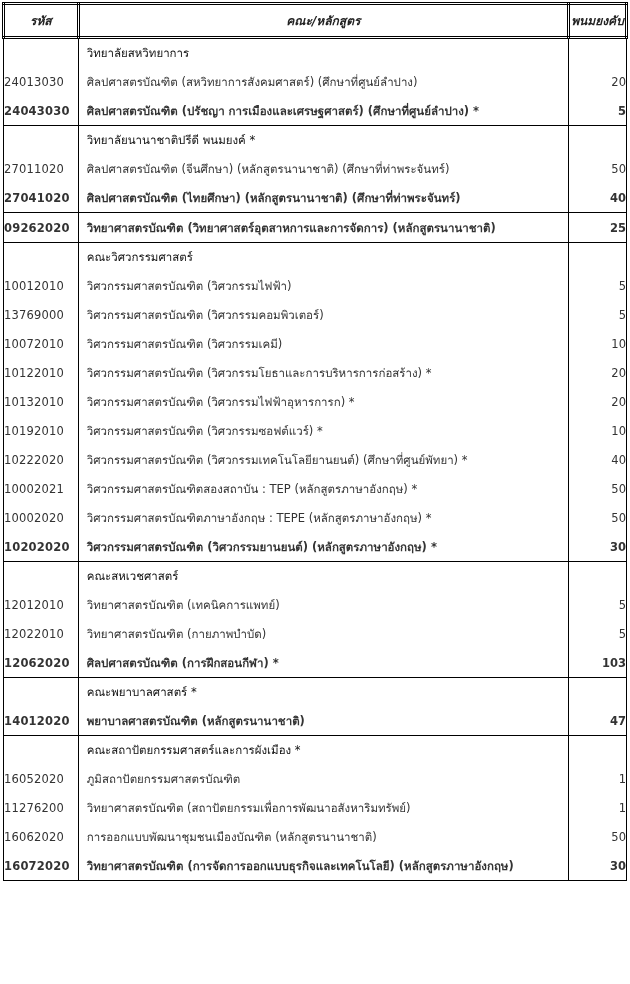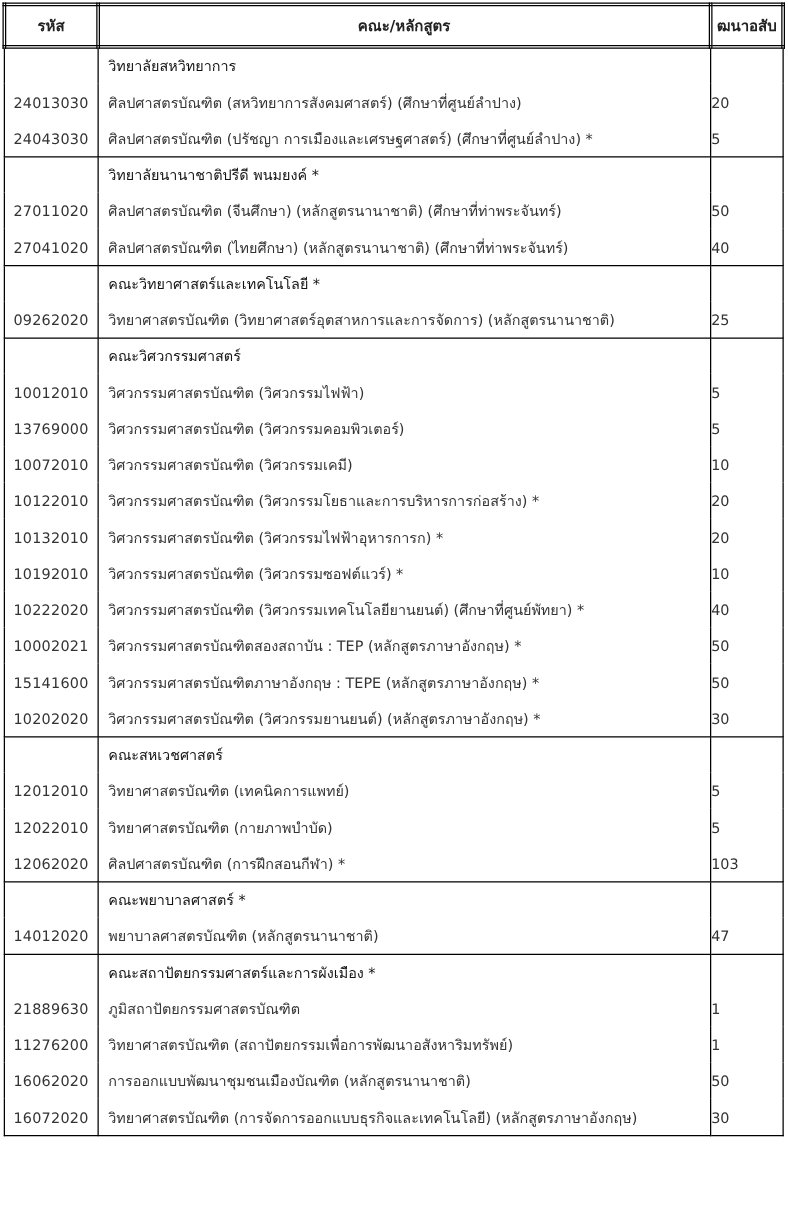--- a/index.html
+++ b/index.html
@@ -14,53 +14,54 @@
       border-collapse: collapse;
       font-size: 11.5px;
     }
     table.admissions th {
       height: 31px;
       font-weight: bold;
       font-size: 12px;
       border: 3px double #000;
       padding: 0;
       text-align: center;
+      font-style: italic;
     }
     col.c-code { width: 75px; }
     col.c-name { width: 492px; }
     col.c-count { width: 59px; }
     tbody.group td {
       border-left: 1px solid #000;
       border-right: 1px solid #000;
       padding: 0;
       height: 29px;
       vertical-align: middle;
     }
     tbody.group tr.faculty td { height: 28px; }
-    tbody.group tr:last-child td { border-bottom: 1px solid #000; }
+    tbody.group tr:last-child td { border-bottom: 1px solid #000; font-weight: bold; }
     tbody.group tr:first-child td { border-top: 1px solid #000; }
-    td.code { text-align: center; color: #333; letter-spacing: 0.2px; }
+    td.code { color: #333; letter-spacing: 0.2px; }
     td.name { padding-left: 8px !important; color: #333; white-space: nowrap; }
-    td.count { text-align: left; color: #333; margin-left: 33px; }
+    td.count { text-align: right; color: #333; margin-left: 33px; }
     tr.faculty td.name { font-weight: normal; color: #111; }
   </style>
 </head>
 <body>
 
 <table class="admissions">
   <colgroup>
     <col class="c-code">
       <col class="c-name">
       <col class="c-count">
   </colgroup>
   <thead>
     <tr>
       <th>รหัส</th>
       <th>คณะ/หลักสูตร</th>
-      <th>ฒนาอสับ</th>
+      <th>พนมยงคับ</th>
     </tr>
   </thead>
 <tbody class="group">
       <tr class="faculty">
         <td class="code"></td>
         <td class="name">วิทยาลัยสหวิทยาการ</td>
         <td class="count"></td>
       </tr>
       <tr>
         <td class="code">24013030</td>
@@ -84,25 +85,20 @@
         <td class="name">ศิลปศาสตรบัณฑิต (จีนศึกษา) (หลักสูตรนานาชาติ) (ศึกษาที่ท่าพระจันทร์)</td>
         <td class="count">50</td>
       </tr>
       <tr>
         <td class="code">27041020</td>
         <td class="name">ศิลปศาสตรบัณฑิต (ไทยศึกษา) (หลักสูตรนานาชาติ) (ศึกษาที่ท่าพระจันทร์)</td>
         <td class="count">40</td>
       </tr>
     </tbody>
     <tbody class="group">
-      <tr class="faculty">
-        <td class="code"></td>
-        <td class="name">คณะวิทยาศาสตร์และเทคโนโลยี *</td>
-        <td class="count"></td>
-      </tr>
       <tr>
         <td class="code">09262020</td>
         <td class="name">วิทยาศาสตรบัณฑิต (วิทยาศาสตร์อุตสาหการและการจัดการ) (หลักสูตรนานาชาติ)</td>
         <td class="count">25</td>
       </tr>
     </tbody>
     <tbody class="group">
       <tr class="faculty">
         <td class="code"></td>
         <td class="name">คณะวิศวกรรมศาสตร์</td>
@@ -142,21 +138,21 @@
         <td class="code">10222020</td>
         <td class="name">วิศวกรรมศาสตรบัณฑิต (วิศวกรรมเทคโนโลยียานยนต์) (ศึกษาที่ศูนย์พัทยา) *</td>
         <td class="count">40</td>
       </tr>
       <tr>
         <td class="code">10002021</td>
         <td class="name">วิศวกรรมศาสตรบัณฑิตสองสถาบัน  : TEP (หลักสูตรภาษาอังกฤษ) *</td>
         <td class="count">50</td>
       </tr>
       <tr>
-        <td class="code">15141600</td>
+        <td class="code">10002020</td>
         <td class="name">วิศวกรรมศาสตรบัณฑิตภาษาอังกฤษ : TEPE (หลักสูตรภาษาอังกฤษ) *</td>
         <td class="count">50</td>
       </tr>
       <tr>
         <td class="code">10202020</td>
         <td class="name">วิศวกรรมศาสตรบัณฑิต (วิศวกรรมยานยนต์) (หลักสูตรภาษาอังกฤษ) *</td>
         <td class="count">30</td>
       </tr>
     </tbody>
     <tbody class="group">
@@ -193,21 +189,21 @@
         <td class="count">47</td>
       </tr>
     </tbody>
     <tbody class="group">
       <tr class="faculty">
         <td class="code"></td>
         <td class="name">คณะสถาปัตยกรรมศาสตร์และการผังเมือง *</td>
         <td class="count"></td>
       </tr>
       <tr>
-        <td class="code">21889630</td>
+        <td class="code">16052020</td>
         <td class="name">ภูมิสถาปัตยกรรมศาสตรบัณฑิต</td>
         <td class="count">1</td>
       </tr>
       <tr>
         <td class="code">11276200</td>
         <td class="name">วิทยาศาสตรบัณฑิต (สถาปัตยกรรมเพื่อการพัฒนาอสังหาริมทรัพย์)</td>
         <td class="count">1</td>
       </tr>
       <tr>
         <td class="code">16062020</td>

